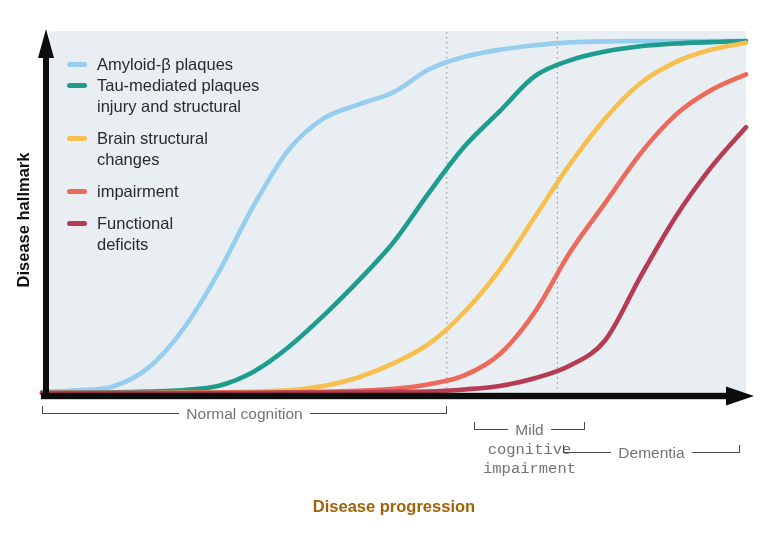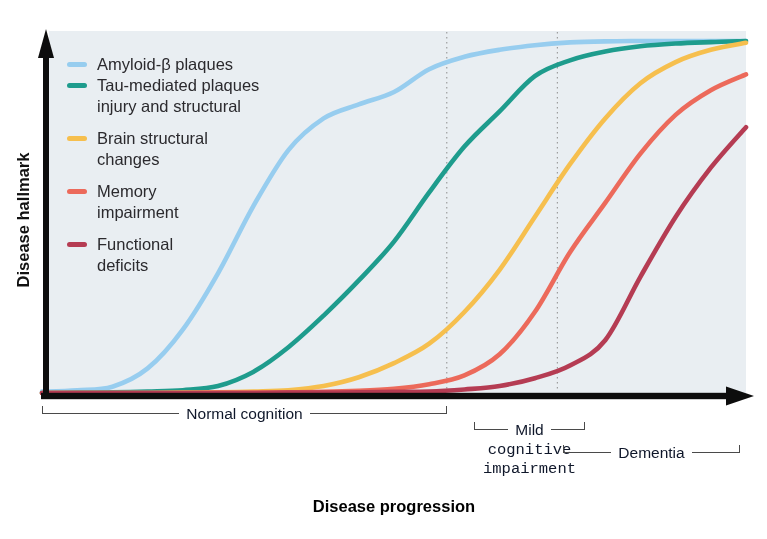--- a/index.html
+++ b/index.html
@@ -10,23 +10,23 @@
   #legend{position:absolute;left:67px;top:54px;}
   .lg-row{display:flex;gap:10px;margin-bottom:11px;}
   .lg-row.first{margin-bottom:0;}
   .lg-swatch{width:20px;height:5.5px;border-radius:3px;margin-top:7.5px;flex:0 0 auto;}
   .lg-text{font-size:16.5px;line-height:21px;color:#2b2a2e;}
   .lg-text span{display:block;}
   
   #y-title{position:absolute;left:23px;top:220px;transform:translate(-50%,-50%) rotate(-90deg);
            font-weight:bold;font-size:16.5px;white-space:nowrap;color:#111;}
   #x-title{position:absolute;left:42px;top:497px;width:704px;text-align:center;
-           font-weight:bold;font-size:16.5px;color:#000000;}
+           font-weight:bold;font-size:16.5px;color:#a16207;}
   
-  .stage{position:absolute;font-size:15.5px;color:#0f172a;}
+  .stage{position:absolute;font-size:15.5px;color:#737373;}
   .bracket{display:flex;align-items:flex-end;height:8px;}
   .b-line{flex:1 1 auto;height:8px;box-sizing:border-box;border-bottom:1.4px solid #4a4a4a;}
   .b-left{border-left:1.4px solid #4a4a4a;}
   .b-right{border-right:1.4px solid #4a4a4a;}
   .b-label{flex:0 0 auto;padding:0 7px;line-height:16px;transform:translateY(8px);white-space:nowrap;}
   .stage-sub{margin-top:11px;text-align:center;line-height:19px;font-family:Liberation Mono, monospace;}
   .stage-sub span{display:block;}
 </style>
 </head>
 <body>
@@ -76,21 +76,20 @@
     <div class="lg-row">
       <div class="lg-swatch" style="background: rgb(246, 191, 78);"></div>
       <div class="lg-text">
         <span>Brain structural</span>
         <span>changes</span>
       </div>
     </div>
     <div class="lg-row">
       <div class="lg-swatch" style="background: rgb(236, 106, 91);"></div>
       <div class="lg-text">
-        <span>Memory</span>
         <span>impairment</span>
       </div>
     </div>
     <div class="lg-row">
       <div class="lg-swatch" style="background: rgb(181, 60, 83);"></div>
       <div class="lg-text">
         <span>Functional</span>
         <span>deficits</span>
       </div>
     </div>

